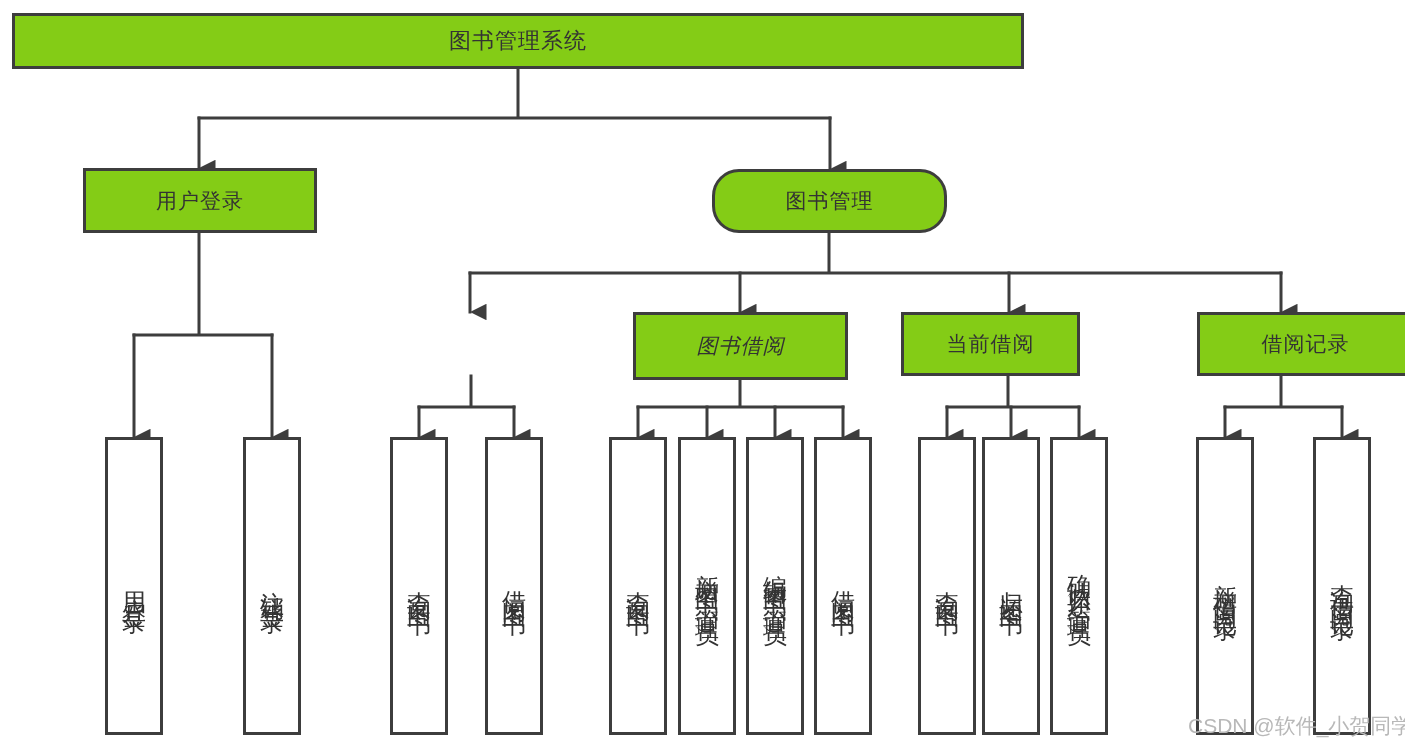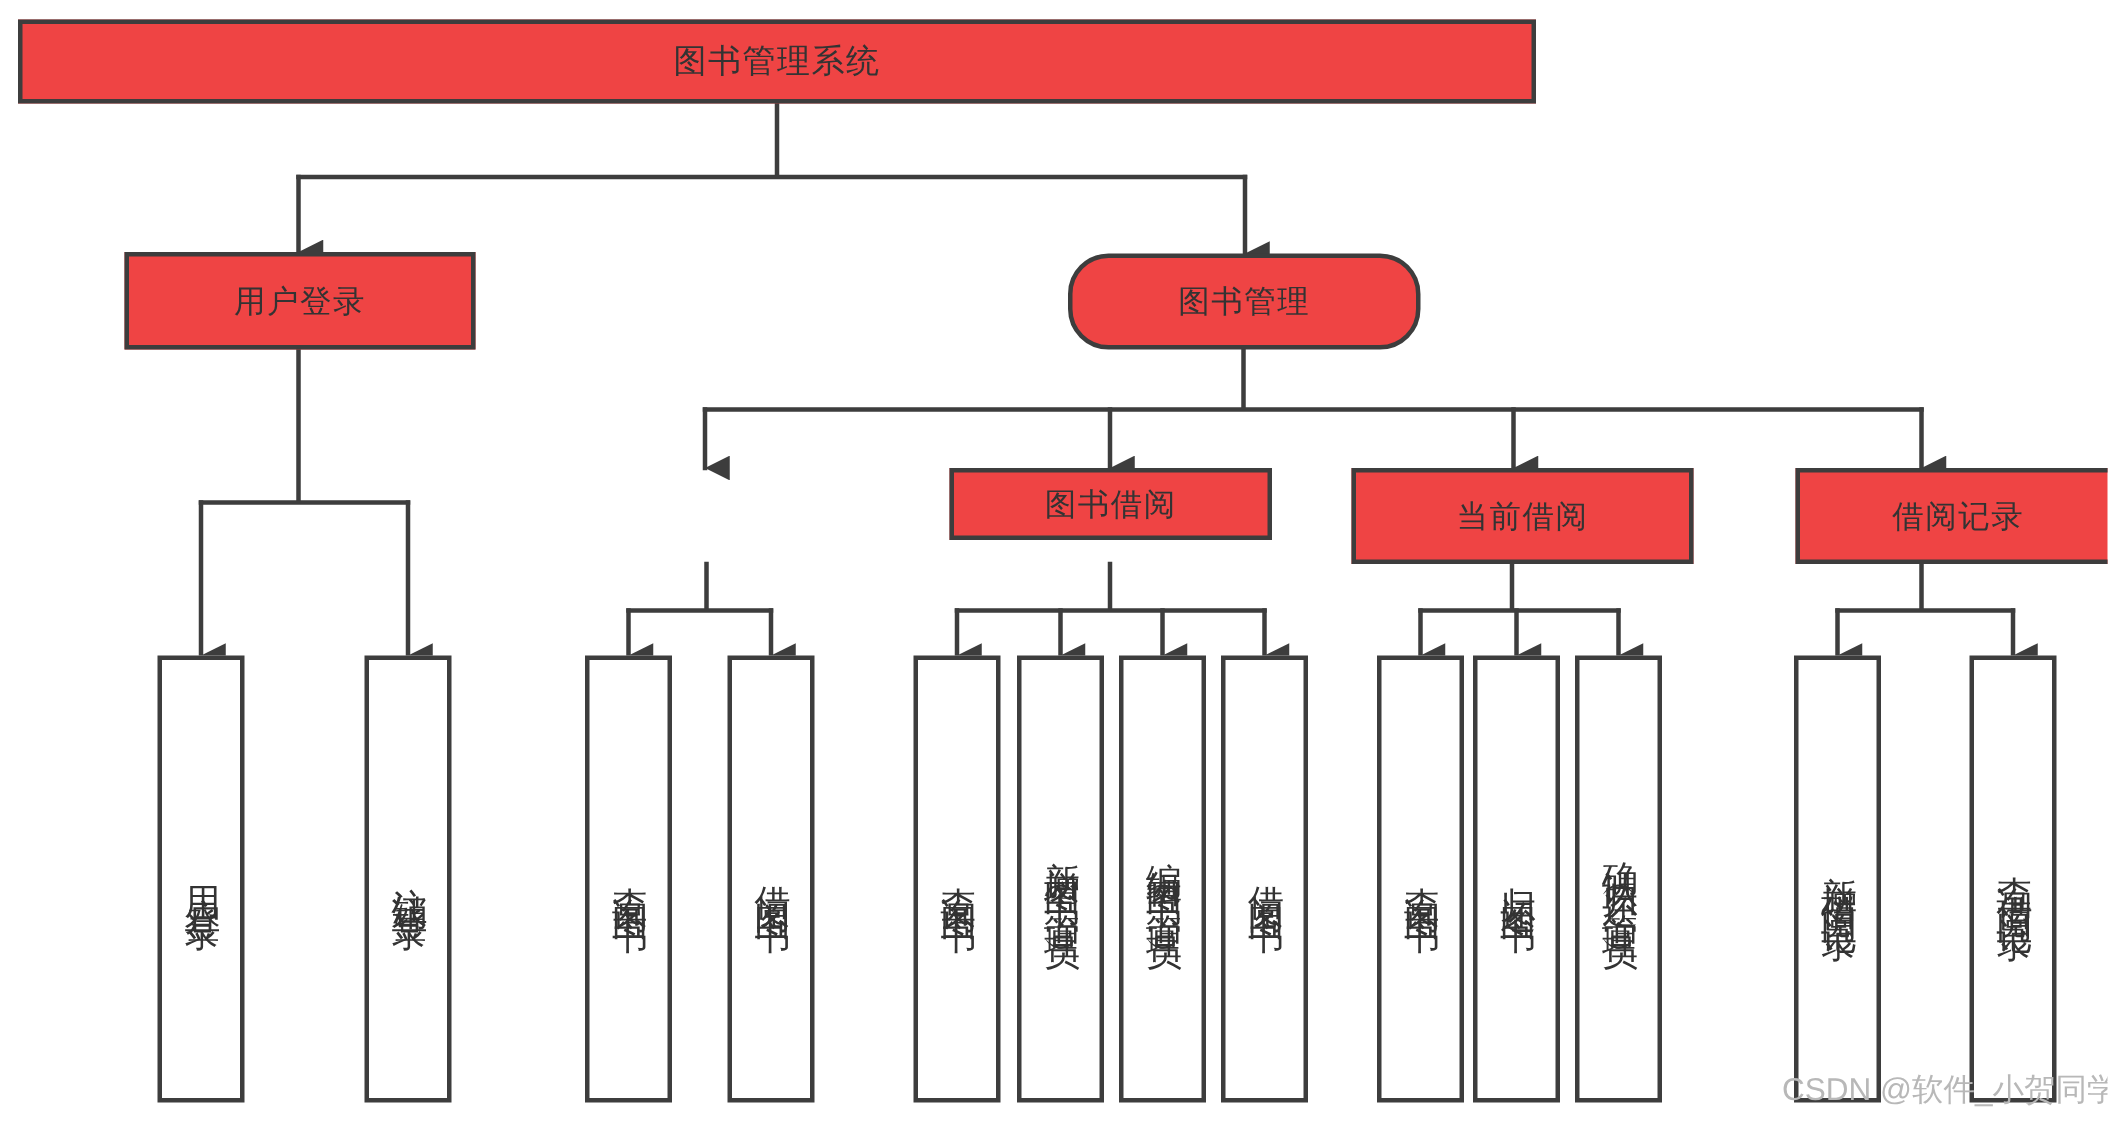--- a/index.html
+++ b/index.html
@@ -16,21 +16,21 @@
     color:var(--text);
     position:relative;
     overflow:hidden;
   }
   .stage{position:absolute;left:0;top:0;width:1405px;height:747px;}
   svg.wires{position:absolute;left:0;top:0;pointer-events:none;}
   .hbox{
     position:absolute;
     box-sizing:border-box;
     border:3px solid var(--line);
-    background:#ef4444;
+    background:#84cc16;
     display:flex;align-items:center;justify-content:center;
     font-size:21px;
     letter-spacing:1px;
     z-index:2;
   }
   .hbox.title{font-size:22px;}
   .vbox{
     position:absolute;
     box-sizing:border-box;
     top:437px;width:58px;height:298px;
@@ -99,22 +99,22 @@
       <path marker-end="url(#arr)" d="M1225,407 V437"></path>
       <path marker-end="url(#arr)" d="M1342,407 V437"></path>
     </g>
   </svg>
 
   <div class="hbox title" style="left:12px;top:13px;width:1012px;height:56px;">图书管理系统</div>
 
   <div class="hbox" style="left:83px;top:168px;width:234px;height:65px;">用户登录</div>
   <div class="hbox" style="left:712px;top:169px;width:235px;height:64px;border-radius:27px;">图书管理</div>
 
-  <div class="hbox" style="left:633px;top:312px;width:215px;height:48px;">图书借阅</div>
-  <div class="hbox" style="left:901px;top:312px;width:228px;height:64px;text-align:right;">当前借阅</div>
+  <div class="hbox" style="left:633px;top:312px;width:215px;height:68px;font-style:italic;">图书借阅</div>
+  <div class="hbox" style="left:901px;top:312px;width:179px;height:64px;text-align:right;">当前借阅</div>
   <div class="hbox" style="left:1173px;top:312px;width:217px;height:64px;margin-left:24px;">借阅记录</div>
 
   <div class="vbox" style="left:105px;">用户登录</div>
   <div class="vbox" style="left:243px;">注销登录</div>
 
   <div class="vbox" style="left:390px;">查询图书</div>
   <div class="vbox" style="left:485px;">借阅图书</div>
 
   <div class="vbox" style="left:609px;">查询图书</div>
   <div class="vbox" style="left:678px;">新增图书（管理员）</div>

